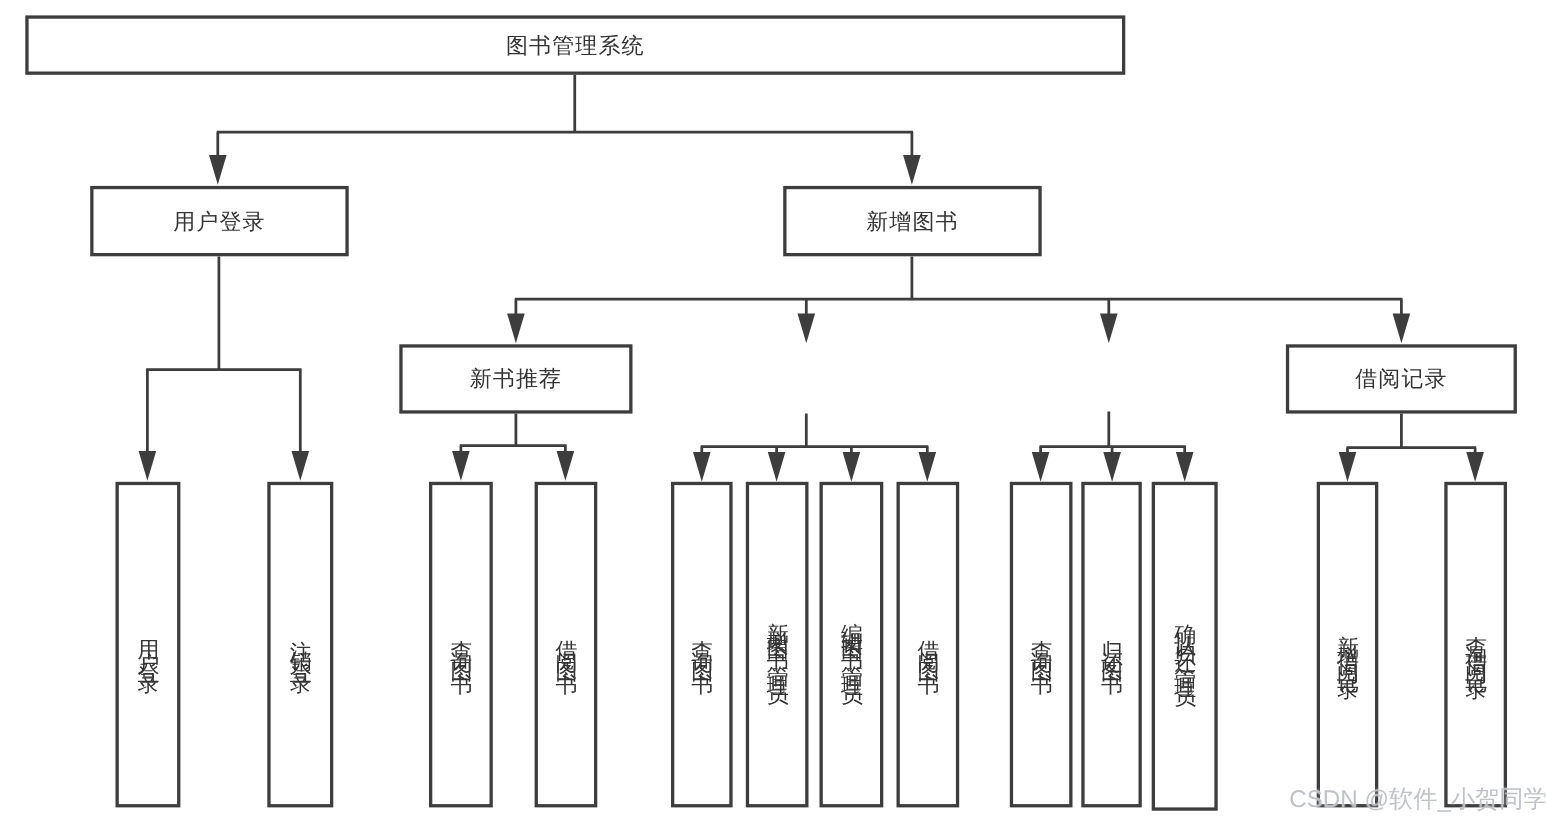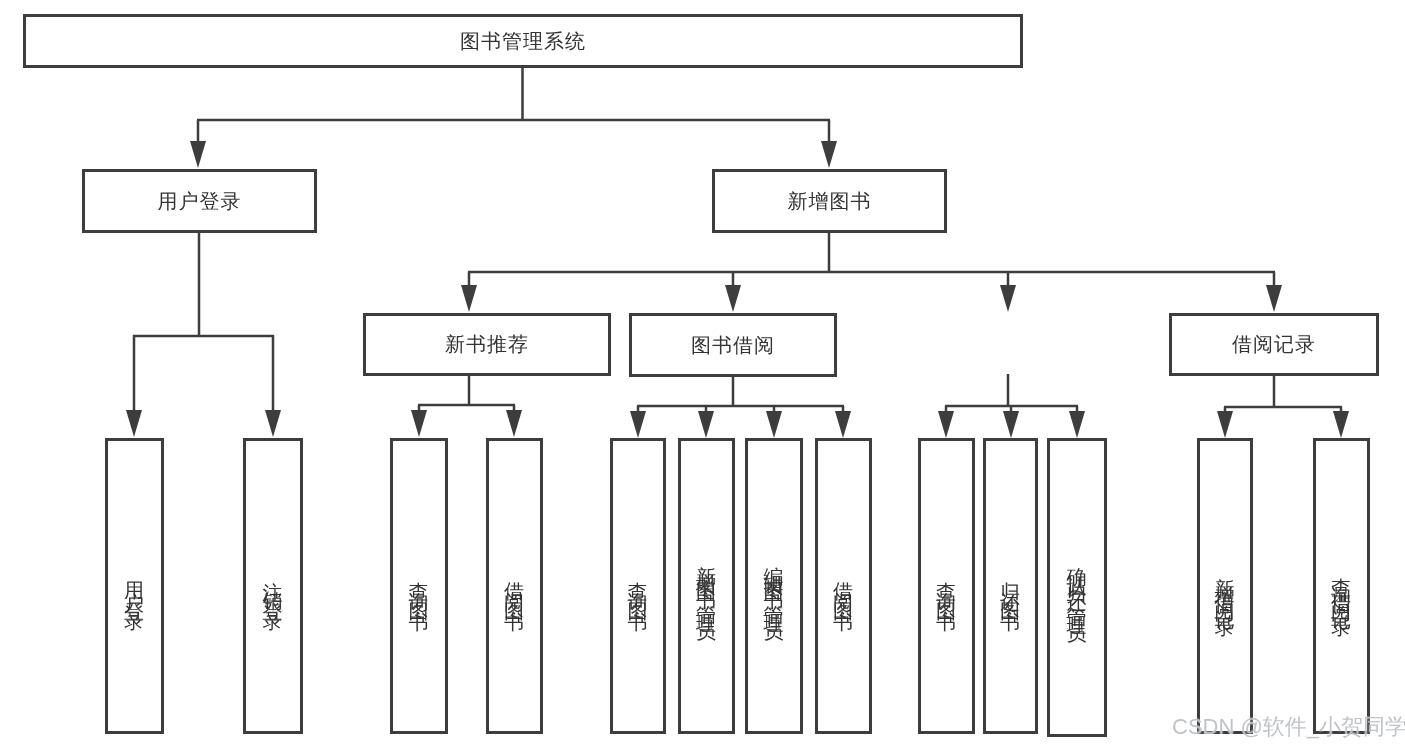--- a/index.html
+++ b/index.html
@@ -108,25 +108,22 @@
     <span>图书管理系统</span>
   </div>
 
   <div class="node h-node" style="left:82px; top:169px; width:235px; height:64px;">
     <span>用户登录</span>
   </div>
   <div class="node h-node" style="left:712px; top:169px; width:235px; height:64px;">
     <span>新增图书</span>
   </div>
 
-  <div class="node h-node" style="left:363px; top:313px; width:248px; height:63px;">
+  <div class="node h-node" style="left:363px; top:313px; width:212px; height:63px;">
     <span>新书推荐</span>
-  </div>
-  <div class="node h-node" style="left:629px; top:313px; width:208px; height:64px;">
-    <span>图书借阅</span>
   </div>
   <div class="node h-node" style="left:1169px; top:313px; width:210px; height:63px;">
     <span>借阅记录</span>
   </div>
 
   <div class="node leaf" style="left:105px; top:438px; width:59px; height:296px;">
     <span class="v-text">用户登录</span>
   </div>
   <div class="node leaf" style="left:243px; top:438px; width:60px; height:296px;">
     <span class="v-text">注销登录</span>

